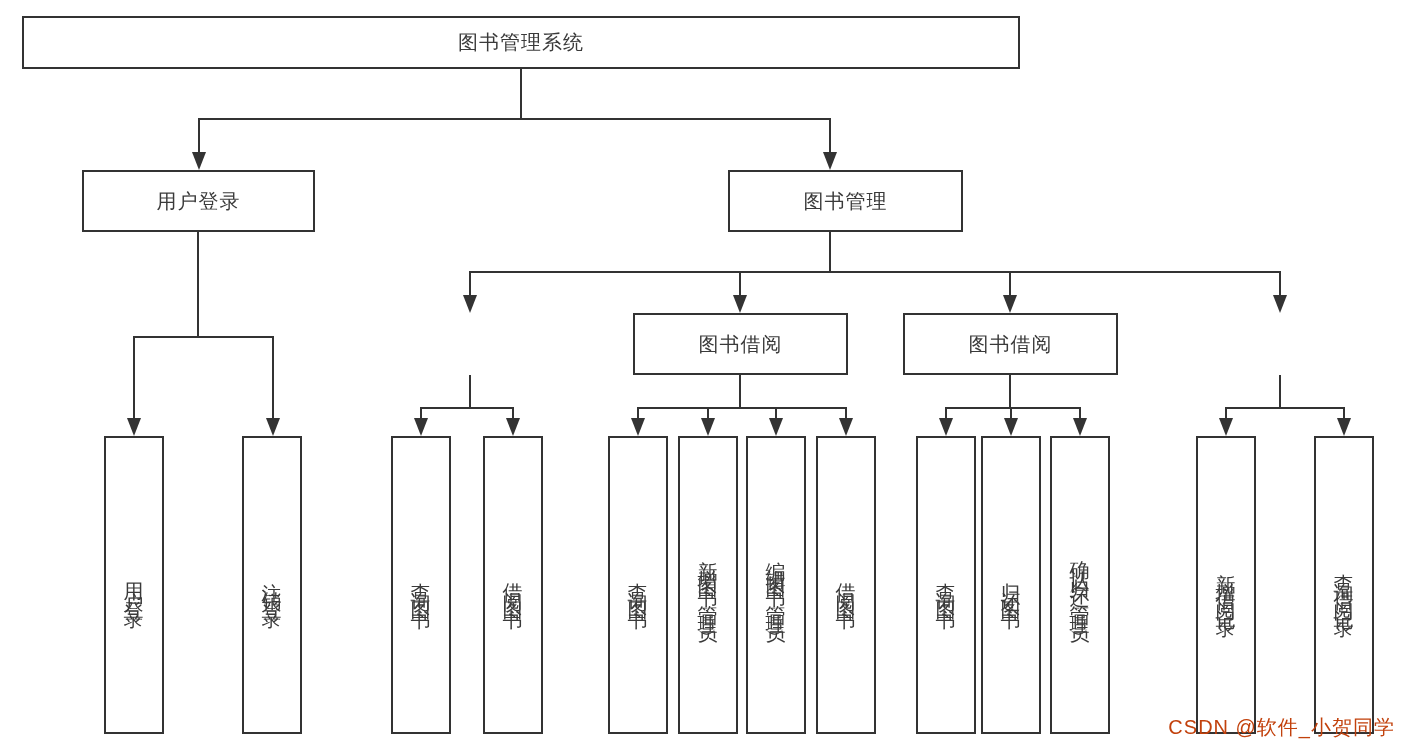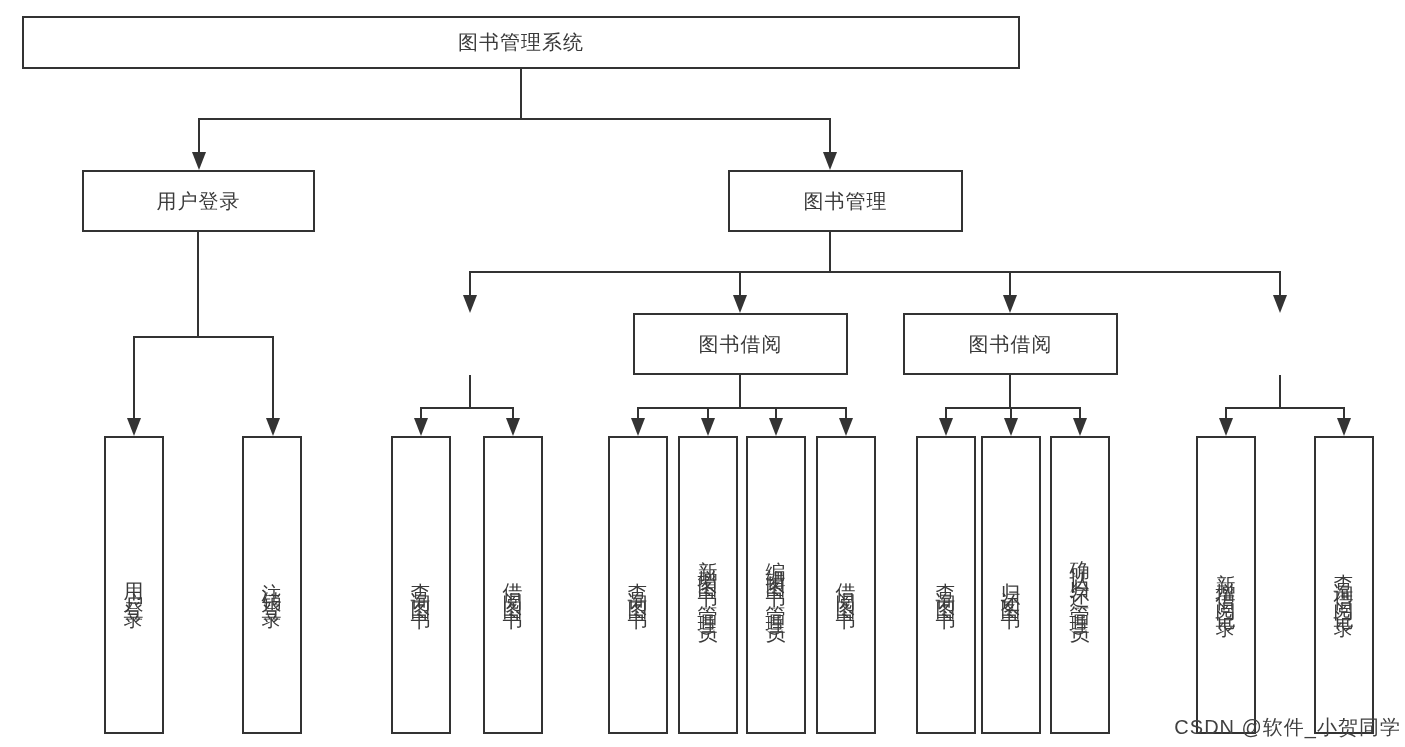--- a/index.html
+++ b/index.html
@@ -53,23 +53,23 @@
   .arrow-down {
     position: absolute;
     width: 0;
     height: 0;
     border-left: 7px solid transparent;
     border-right: 7px solid transparent;
     border-top: 18px solid #333333;
   }
   .watermark {
     position: absolute;
-    right: 4px;
+    right: 10px;
     bottom: 6px;
-    color: #404040;
+    color: #c2410c;
     font-size: 20px;
     letter-spacing: 1px;
   }
 </style>
 </head>
 <body>
 
 <div id="canvas">
 
   <div class="box" style="left:22px; top:16px; width:998px; height:53px;">

